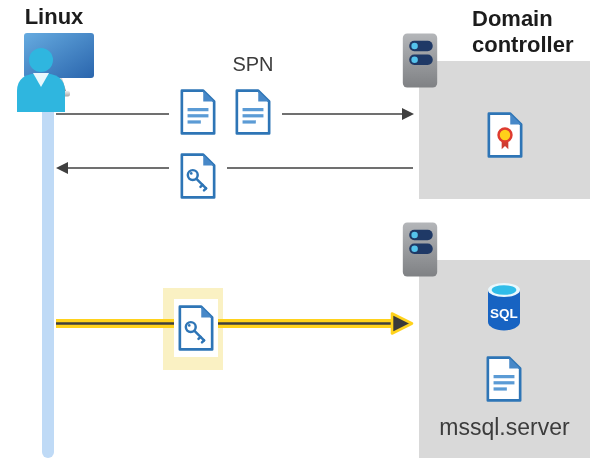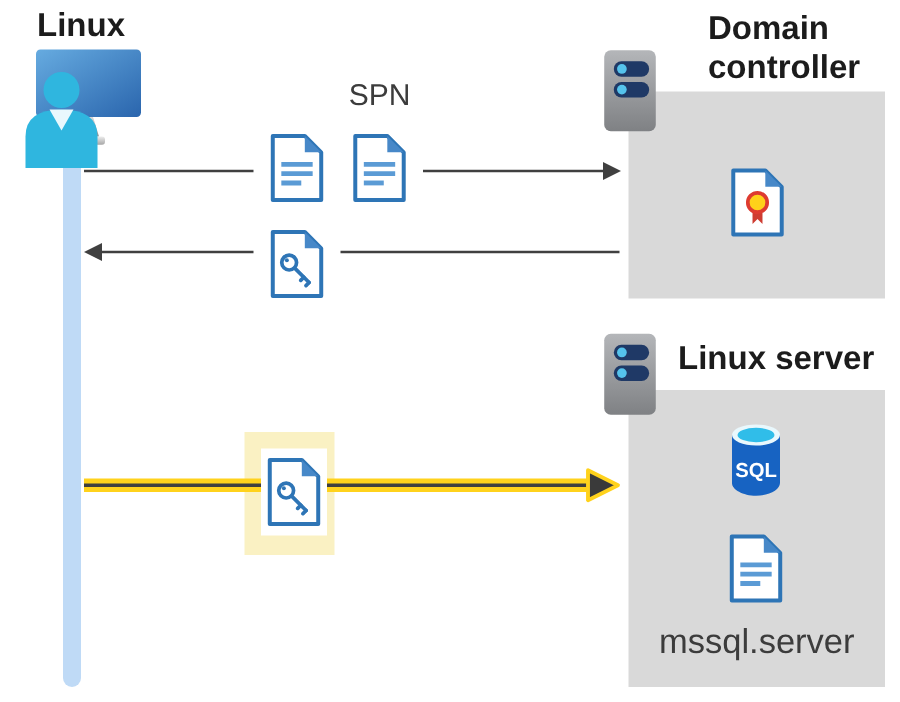--- a/index.html
+++ b/index.html
@@ -126,21 +126,20 @@
       <use href="#sym-server"></use>
     </svg>
   <div class="abs label-bold" style="left:452px;top:6px;width:126px;margin-left:20px;">Domain controller</div>
   <svg class="abs" style="left:486px;top:111px;" width="38" height="48">
       <use href="#sym-doc-cert"></use>
     </svg>
 
   <svg class="abs" style="left:402px;top:222px;" width="36" height="55">
       <use href="#sym-server"></use>
     </svg>
-  <div class="abs label-bold" style="left:452px;top:226px;width:145px;white-space:nowrap;">Linux server</div>
   <svg class="abs" style="left:485px;top:281px;" width="38" height="51">
     <use href="#sym-sql"></use>
     <text x="19" y="37" text-anchor="middle" font-size="13.5" font-weight="bold" fill="#ffffff" font-family="&quot;Liberation Sans&quot;,sans-serif">SQL</text>
   </svg>
   <svg class="abs" style="left:485px;top:355px;" width="38" height="48">
       <use href="#sym-doc-text"></use>
     </svg>
   <div class="abs label-plain center" style="left:419px;top:414px;width:171px;font-size:23px;">mssql.server</div>
 
   <div class="abs label-plain center" style="left:224px;top:53px;width:58px;">SPN</div>

